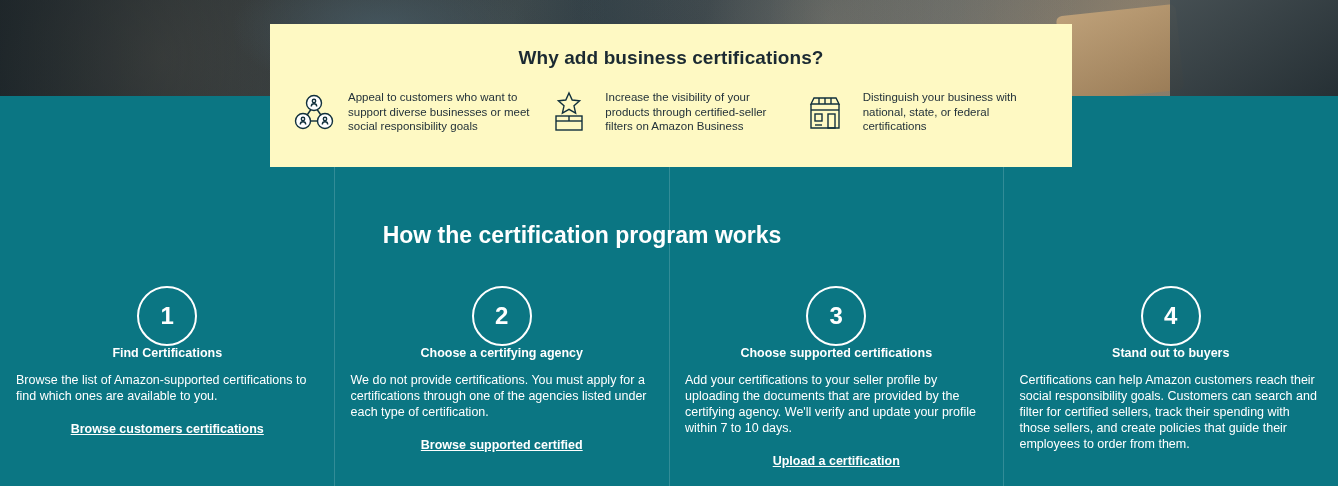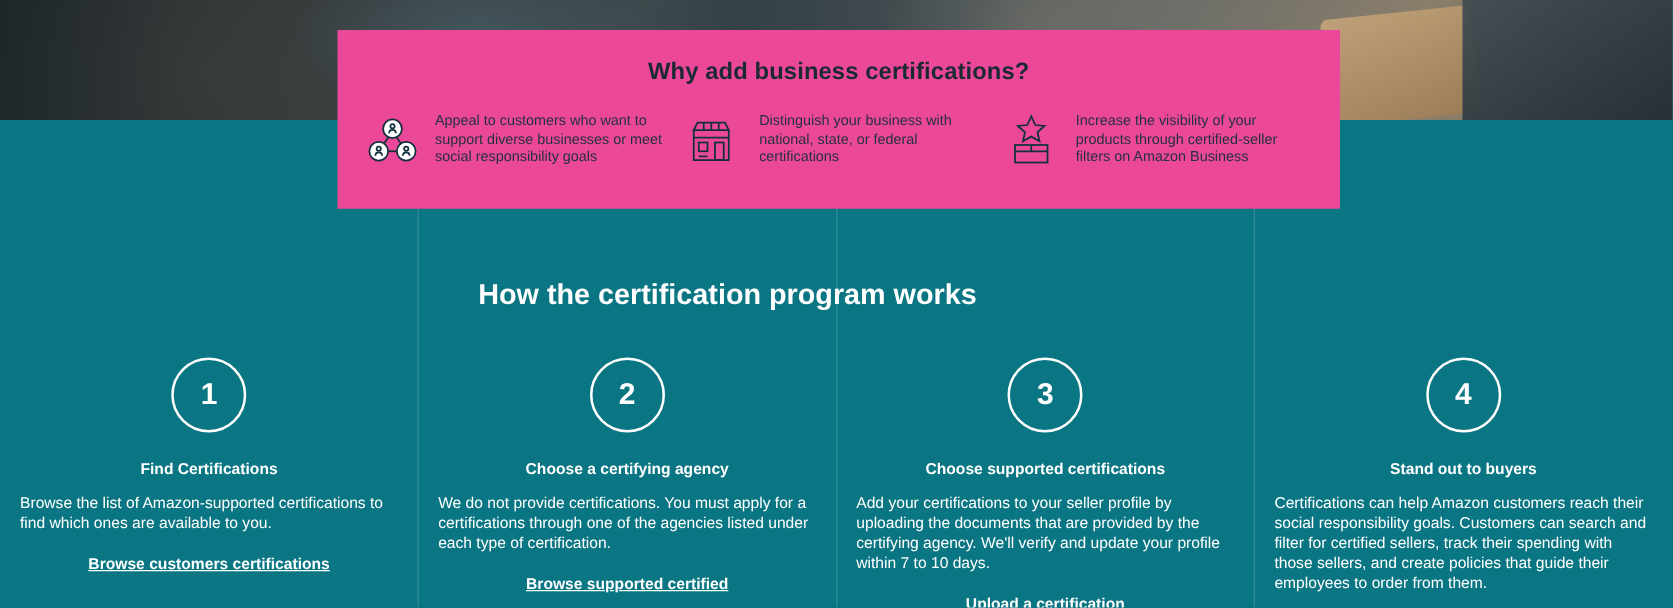--- a/index.html
+++ b/index.html
@@ -86,21 +86,21 @@
     background: rgba(255,255,255,0.16);
   }
 
   
   .callout {
     position: absolute;
     left: 270px;
     top: 24px;
     width: 802px;
     height: 143px;
-    background: #ec4899;
+    background: #fef9c3;
     z-index: 5;
   }
   .callout-title {
     text-align: center;
     font-size: 19px;
     font-weight: bold;
     color: #1b2a32;
     margin-top: 23px;
     letter-spacing: 0.1px;
   }
@@ -168,21 +168,20 @@
     border-radius: 50%;
     margin: 0 auto;
     display: flex;
     align-items: center;
     justify-content: center;
     font-size: 24px;
     font-weight: bold;
     color: #ffffff;
   }
   .step-head {
-    margin-top: 22px;
     font-size: 12.5px;
     font-weight: bold;
     color: #ffffff;
   }
   .step-body {
     margin-top: 12px;
     font-size: 12.5px;
     line-height: 16px;
     color: #ffffff;
     text-align: left;
@@ -268,43 +267,43 @@
               <path d="M8.3 32.5c0-1.6 1.2-2.7 2.7-2.7s2.7 1.1 2.7 2.7"></path>
             <circle cx="33" cy="27" r="1.7"></circle>
               <path d="M30.3 32.5c0-1.6 1.2-2.7 2.7-2.7s2.7 1.1 2.7 2.7"></path>
           </svg>
         </div>
         <div class="callout-text ci-1">Appeal to customers who want to support diverse businesses or meet social responsibility goals</div>
       </div>
 
       <div class="callout-item">
         <div class="callout-icon">
+          <svg width="40" height="44" viewBox="0 0 40 44" fill="none" stroke="#11303c" stroke-width="1.4">
+            <polygon points="20,3 23.2,10 30.6,10.8 25,15.8 26.6,23 20,19.3 13.4,23 15,15.8 9.4,10.8 16.8,10"></polygon>
+            <rect x="7" y="26" width="26" height="14"></rect>
+            <line x1="7" y1="31" x2="33" y2="31"></line>
+            <line x1="20" y1="26" x2="20" y2="31"></line>
+          </svg>
+        </div>
+        <div class="callout-text ci-2">Increase the visibility of your products through certified-seller filters on Amazon Business</div>
+      </div>
+
+      <div class="callout-item">
+        <div class="callout-icon">
           <svg width="44" height="44" viewBox="0 0 44 44" fill="none" stroke="#11303c" stroke-width="1.4">
             <path d="M8 14 L11 8 H33 L36 14 Z"></path>
             <path d="M8 14 v24 h28 V14"></path>
             <line x1="8" y1="20" x2="36" y2="20"></line>
             <rect x="12" y="24" width="7" height="7"></rect>
             <rect x="25" y="24" width="7" height="14"></rect>
             <line x1="12" y1="35" x2="19" y2="35"></line>
             <line x1="16" y1="8" x2="16" y2="14"></line>
             <line x1="22" y1="8" x2="22" y2="14"></line>
             <line x1="28" y1="8" x2="28" y2="14"></line>
           </svg>
         </div>
         <div class="callout-text ci-3">Distinguish your business with national, state, or federal certifications</div>
       </div>
 
-      <div class="callout-item">
-        <div class="callout-icon">
-          <svg width="40" height="44" viewBox="0 0 40 44" fill="none" stroke="#11303c" stroke-width="1.4">
-            <polygon points="20,3 23.2,10 30.6,10.8 25,15.8 26.6,23 20,19.3 13.4,23 15,15.8 9.4,10.8 16.8,10"></polygon>
-            <rect x="7" y="26" width="26" height="14"></rect>
-            <line x1="7" y1="31" x2="33" y2="31"></line>
-            <line x1="20" y1="26" x2="20" y2="31"></line>
-          </svg>
-        </div>
-        <div class="callout-text ci-2">Increase the visibility of your products through certified-seller filters on Amazon Business</div>
-      </div>
-
     </div>
   </div>
 
 </div>
 
 </body></html>

